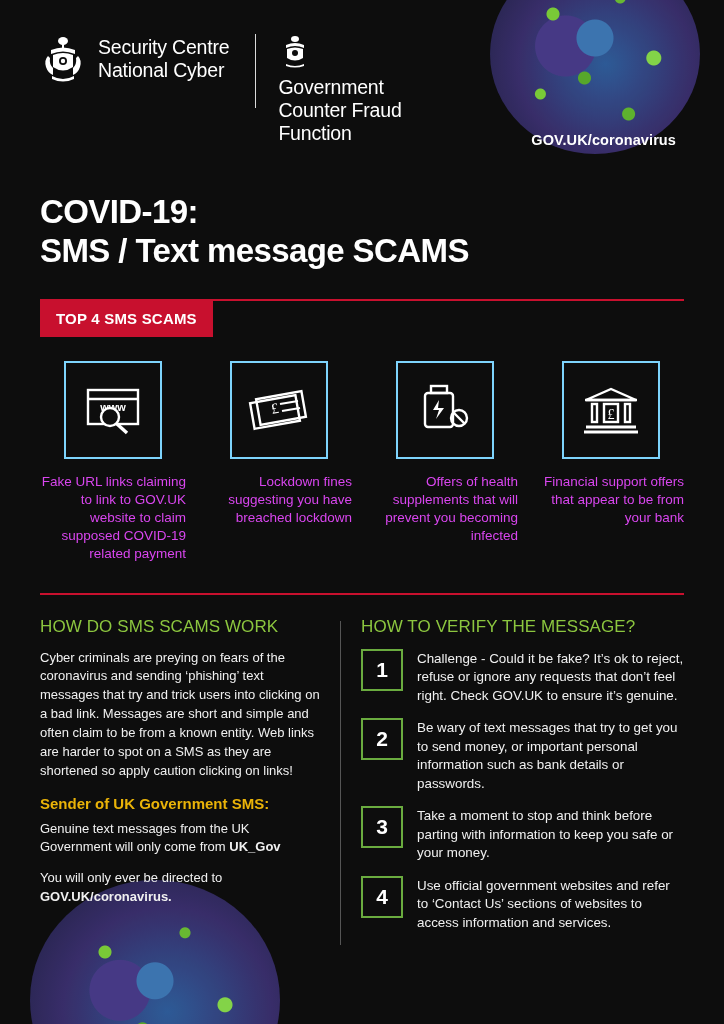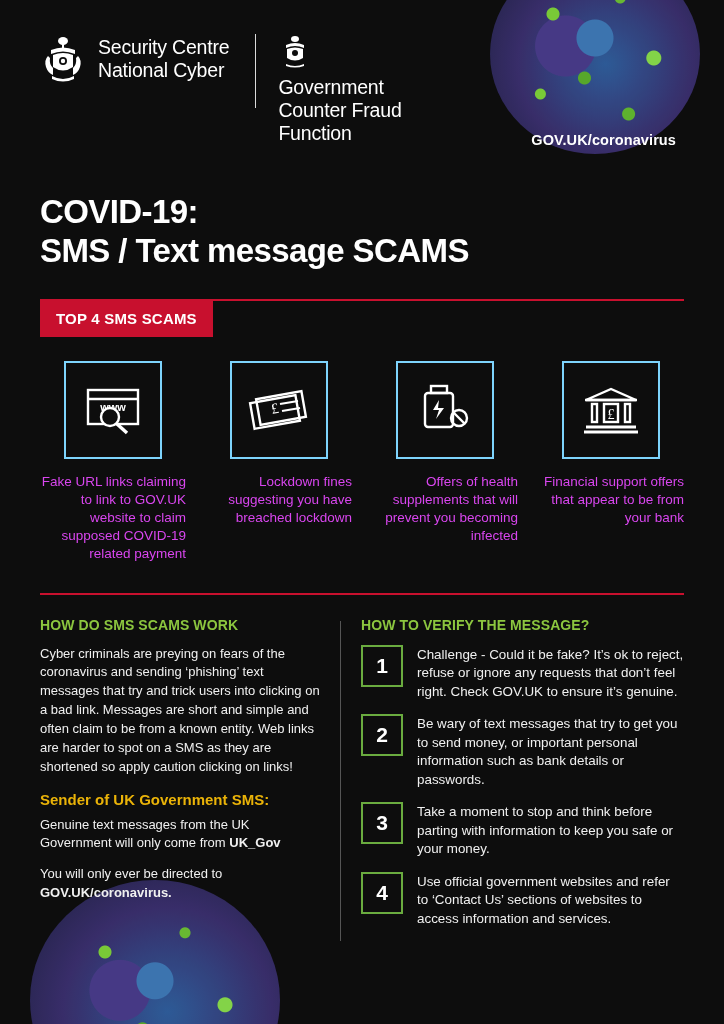--- a/index.html
+++ b/index.html
@@ -161,22 +161,22 @@
     margin: 22px 40px 0 40px;
     position: relative;
     z-index: 3;
   }
   .col-left { width: 300px; padding-right: 18px; }
   .col-sep { width: 1px; background: #555; margin: 4px 20px 0 0; }
   .col-right { flex: 1; }
 
   h2.sec {
     color: #8cc63f;
-    font-size: 14px;
-    font-weight: bold;
+    font-size: 17px;
+    font-weight: normal;
     letter-spacing: 0.1px;
     margin-bottom: 12px;
   }
   p.body {
     font-size: 13px;
     line-height: 1.45;
     color: #f0f0f0;
     margin-bottom: 12px;
   }
   h3.sub {

